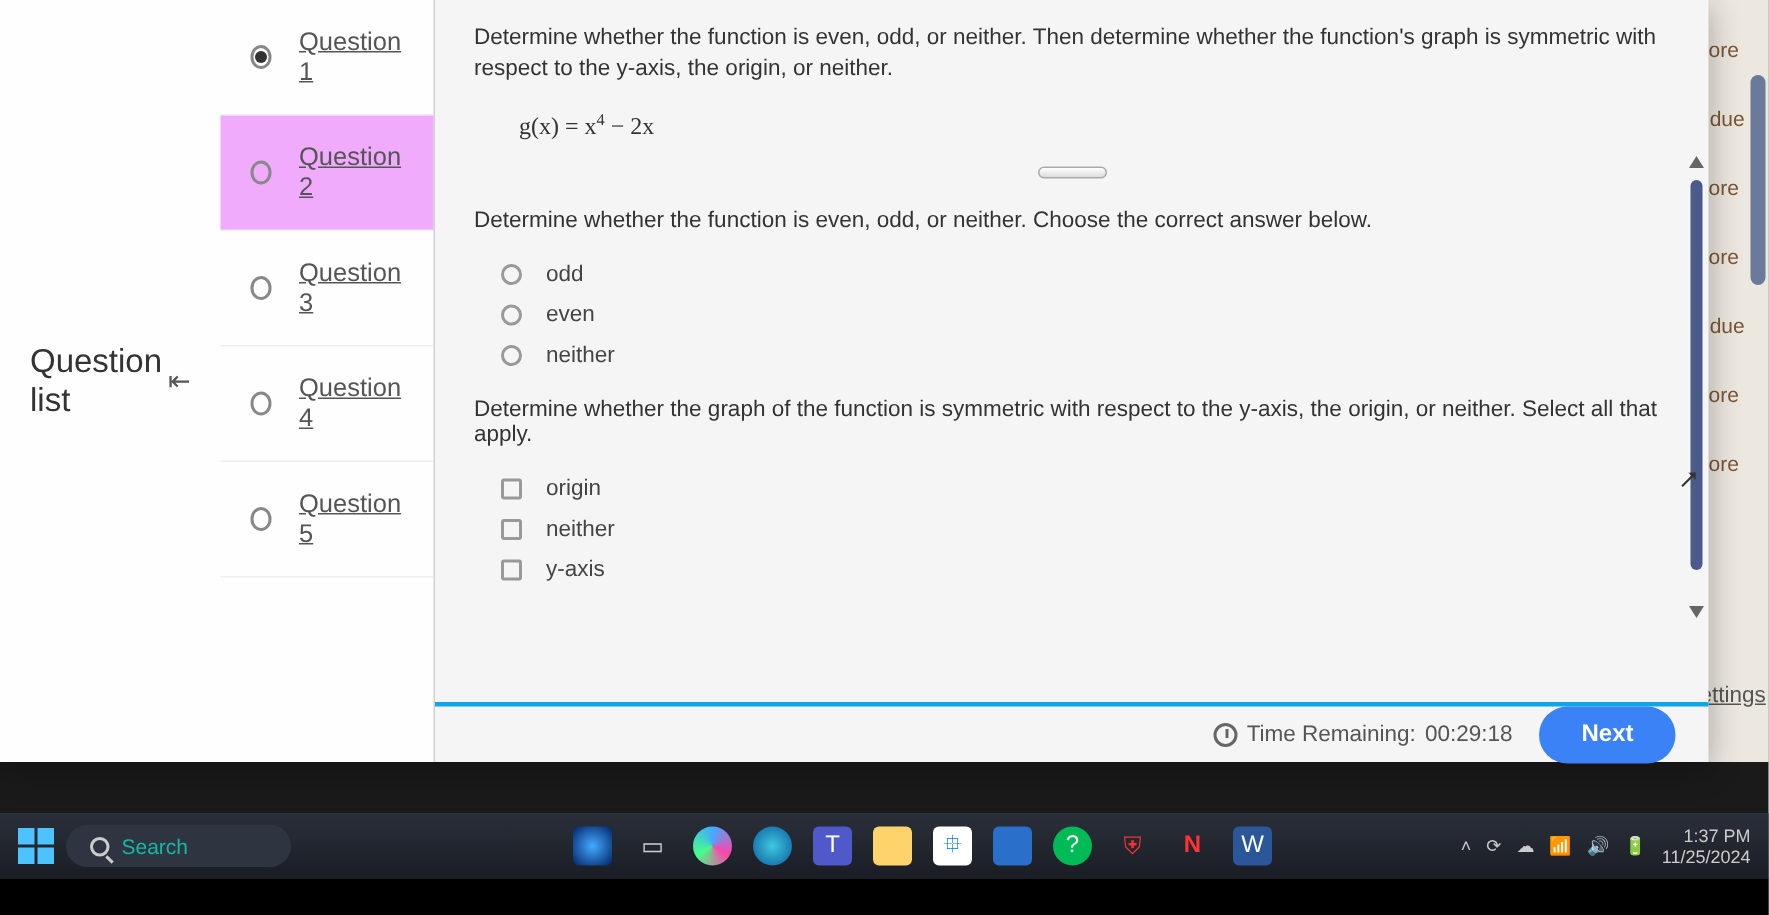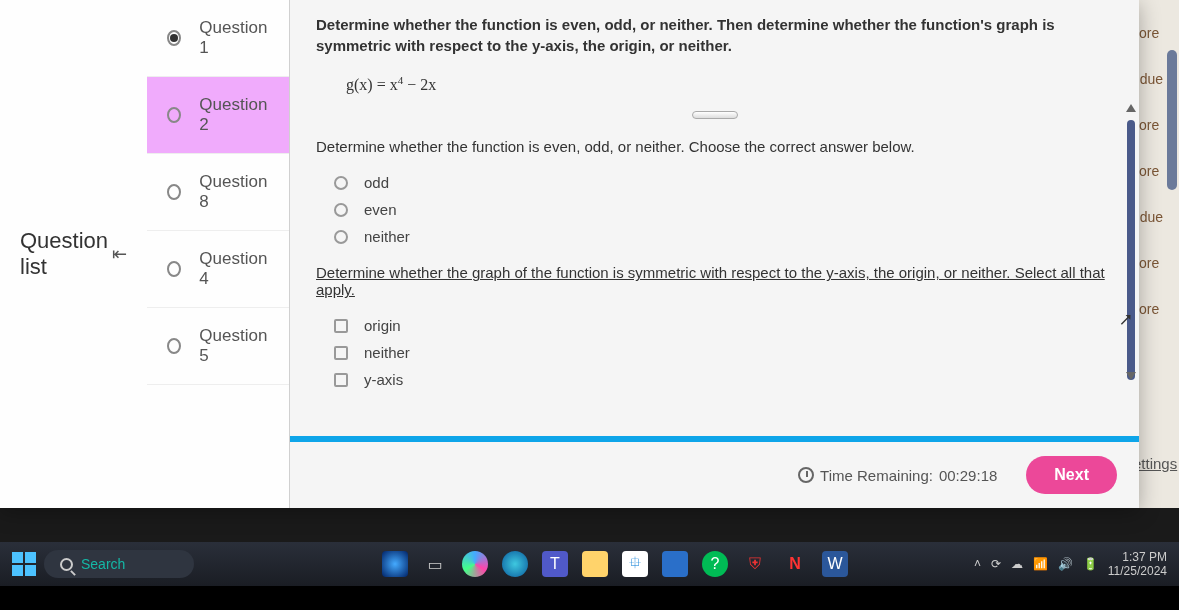--- a/index.html
+++ b/index.html
@@ -43,20 +43,21 @@
 }
 .question-list { flex: 1; }
 .question-item {
   display: flex;
   align-items: center;
   padding: 18px 20px;
   font-size: 17px;
   color: #555;
   cursor: pointer;
   border-bottom: 1px solid #eee;
+  text-decoration: underline;
 }
 .question-item .radio {
   width: 16px;
   height: 16px;
   border: 2px solid #888;
   border-radius: 50%;
   margin-right: 18px;
   display: flex;
   align-items: center;
   justify-content: center;
@@ -81,21 +82,20 @@
   flex: 1;
   padding: 14px 26px 10px 26px;
   overflow: hidden;
   position: relative;
 }
 .problem-statement {
   font-size: 15px;
   color: #333;
   line-height: 1.4;
   margin-bottom: 12px;
-  font-weight: bold;
 }
 .equation {
   font-size: 16px;
   color: #333;
   padding: 6px 0 12px 30px;
   font-family: 'Times New Roman', serif;
 }
 .equation sup { font-size: 11px; }
 .divider-handle {
   height: 10px;
@@ -169,27 +169,27 @@
 .scroll-arrow-down {
   position: absolute;
   right: 3px;
   bottom: 56px;
   width: 0; height: 0;
   border-left: 5px solid transparent;
   border-right: 5px solid transparent;
   border-top: 8px solid #666;
 }
 .footer-bar {
-  height: 72px;
+  height: 40px;
   display: flex;
   align-items: center;
   justify-content: flex-end;
   padding: 0 22px;
-  gap: 29px;
-  border-top: 6px solid #0ea5e9;
+  gap: 18px;
+  border-top: 3px solid #0ea5e9;
 }
 .timer {
   display: flex;
   align-items: center;
   gap: 6px;
   font-size: 15px;
   color: #555;
 }
 .clock-icon {
   width: 16px;
@@ -201,21 +201,21 @@
 .clock-icon::after {
   content: '';
   position: absolute;
   top: 2px;
   left: 6px;
   width: 2px;
   height: 6px;
   background: #666;
 }
 .next-btn {
-  background: #ec4899;
+  background: #3b82f6;
   color: #fff;
   border: none;
   border-radius: 20px;
   padding: 10px 28px;
   font-size: 16px;
   font-weight: bold;
   cursor: pointer;
 }
 .cursor-pointer {
   position: absolute;
@@ -395,21 +395,21 @@
       <div class="question-item selected">
         <span class="radio"></span>
         <span>Question 1</span>
       </div>
       <div class="question-item highlighted">
         <span class="radio"></span>
         <span>Question 2</span>
       </div>
       <div class="question-item">
         <span class="radio"></span>
-        <span>Question 8</span>
+        <span>Question 3</span>
       </div>
       <div class="question-item">
         <span class="radio"></span>
         <span>Question 4</span>
       </div>
       <div class="question-item">
         <span class="radio"></span>
         <span>Question 5</span>
       </div>
     </div>
@@ -438,21 +438,21 @@
         </div>
         <div class="radio-option">
           <span class="ctrl"></span>
           <span>even</span>
         </div>
         <div class="radio-option">
           <span class="ctrl"></span>
           <span>neither</span>
         </div>
 
-        <div class="prompt" style="margin-top:14px;text-decoration:underline;">Determine whether the graph of the function is symmetric with respect to the y-axis, the origin, or neither. Select all that apply.</div>
+        <div class="prompt" style="margin-top:14px;">Determine whether the graph of the function is symmetric with respect to the y-axis, the origin, or neither. Select all that apply.</div>
 
         <div class="checkbox-option">
           <span class="ctrl"></span>
           <span>origin</span>
         </div>
         <div class="checkbox-option">
           <span class="ctrl"></span>
           <span>neither</span>
         </div>
         <div class="checkbox-option">

